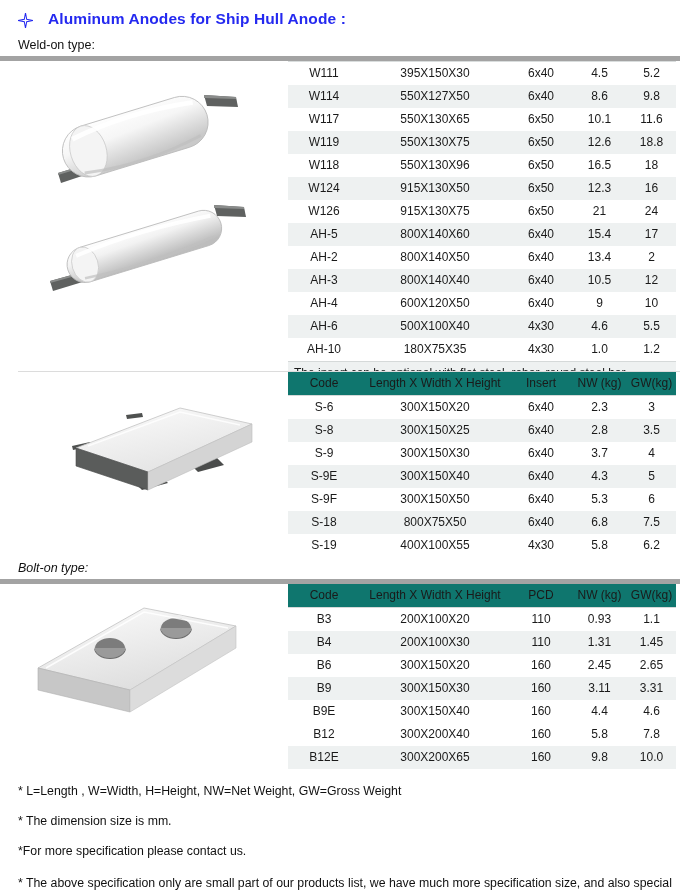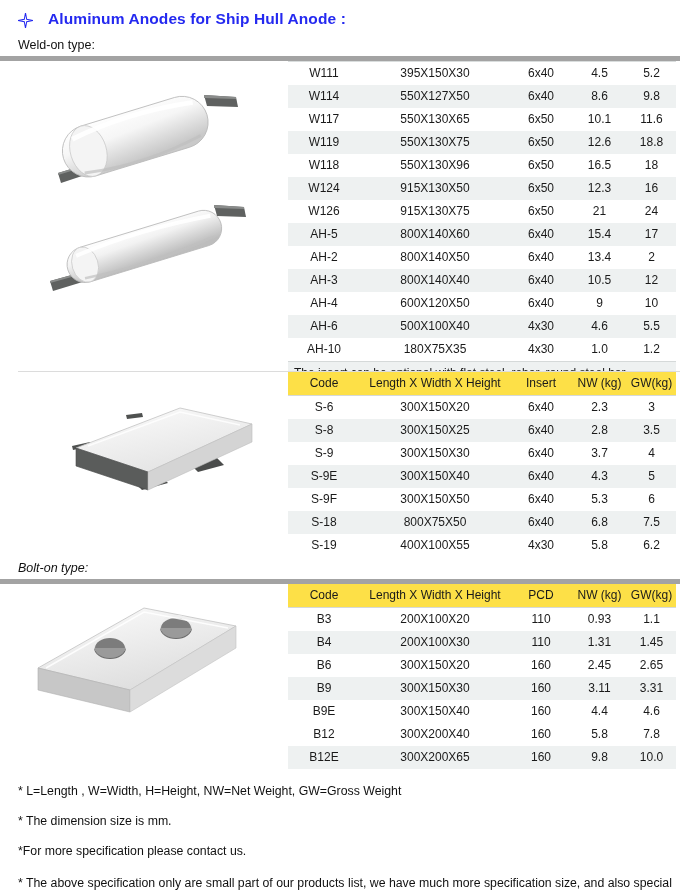--- a/index.html
+++ b/index.html
@@ -74,21 +74,21 @@
     text-align: center;
     font-weight: normal;
     color: #1a1a1a;
     border: none;
     line-height: 23px;
     white-space: nowrap;
     overflow: hidden;
   }
   .spec-table tr.stripe td { background: #eef1f1; }
   .spec-table tr.head td,
-  .spec-table tr.head th { background: #fde047; border-bottom: 1px solid #d5d9d9; }
+  .spec-table tr.head th { background: #0f766e; border-bottom: 1px solid #d5d9d9; }
   .spec-table tr.topline td { border-top: 1px solid #d9dddd; }
   .note-row td {
     text-align: left !important;
     padding-left: 6px !important;
     background: #eef1f1;
     border-top: 1px solid #d5d9d9;
     border-bottom: 1px solid #d5d9d9;
   }
   .table-tail {
     border-top: 1px solid #d9dddd;

